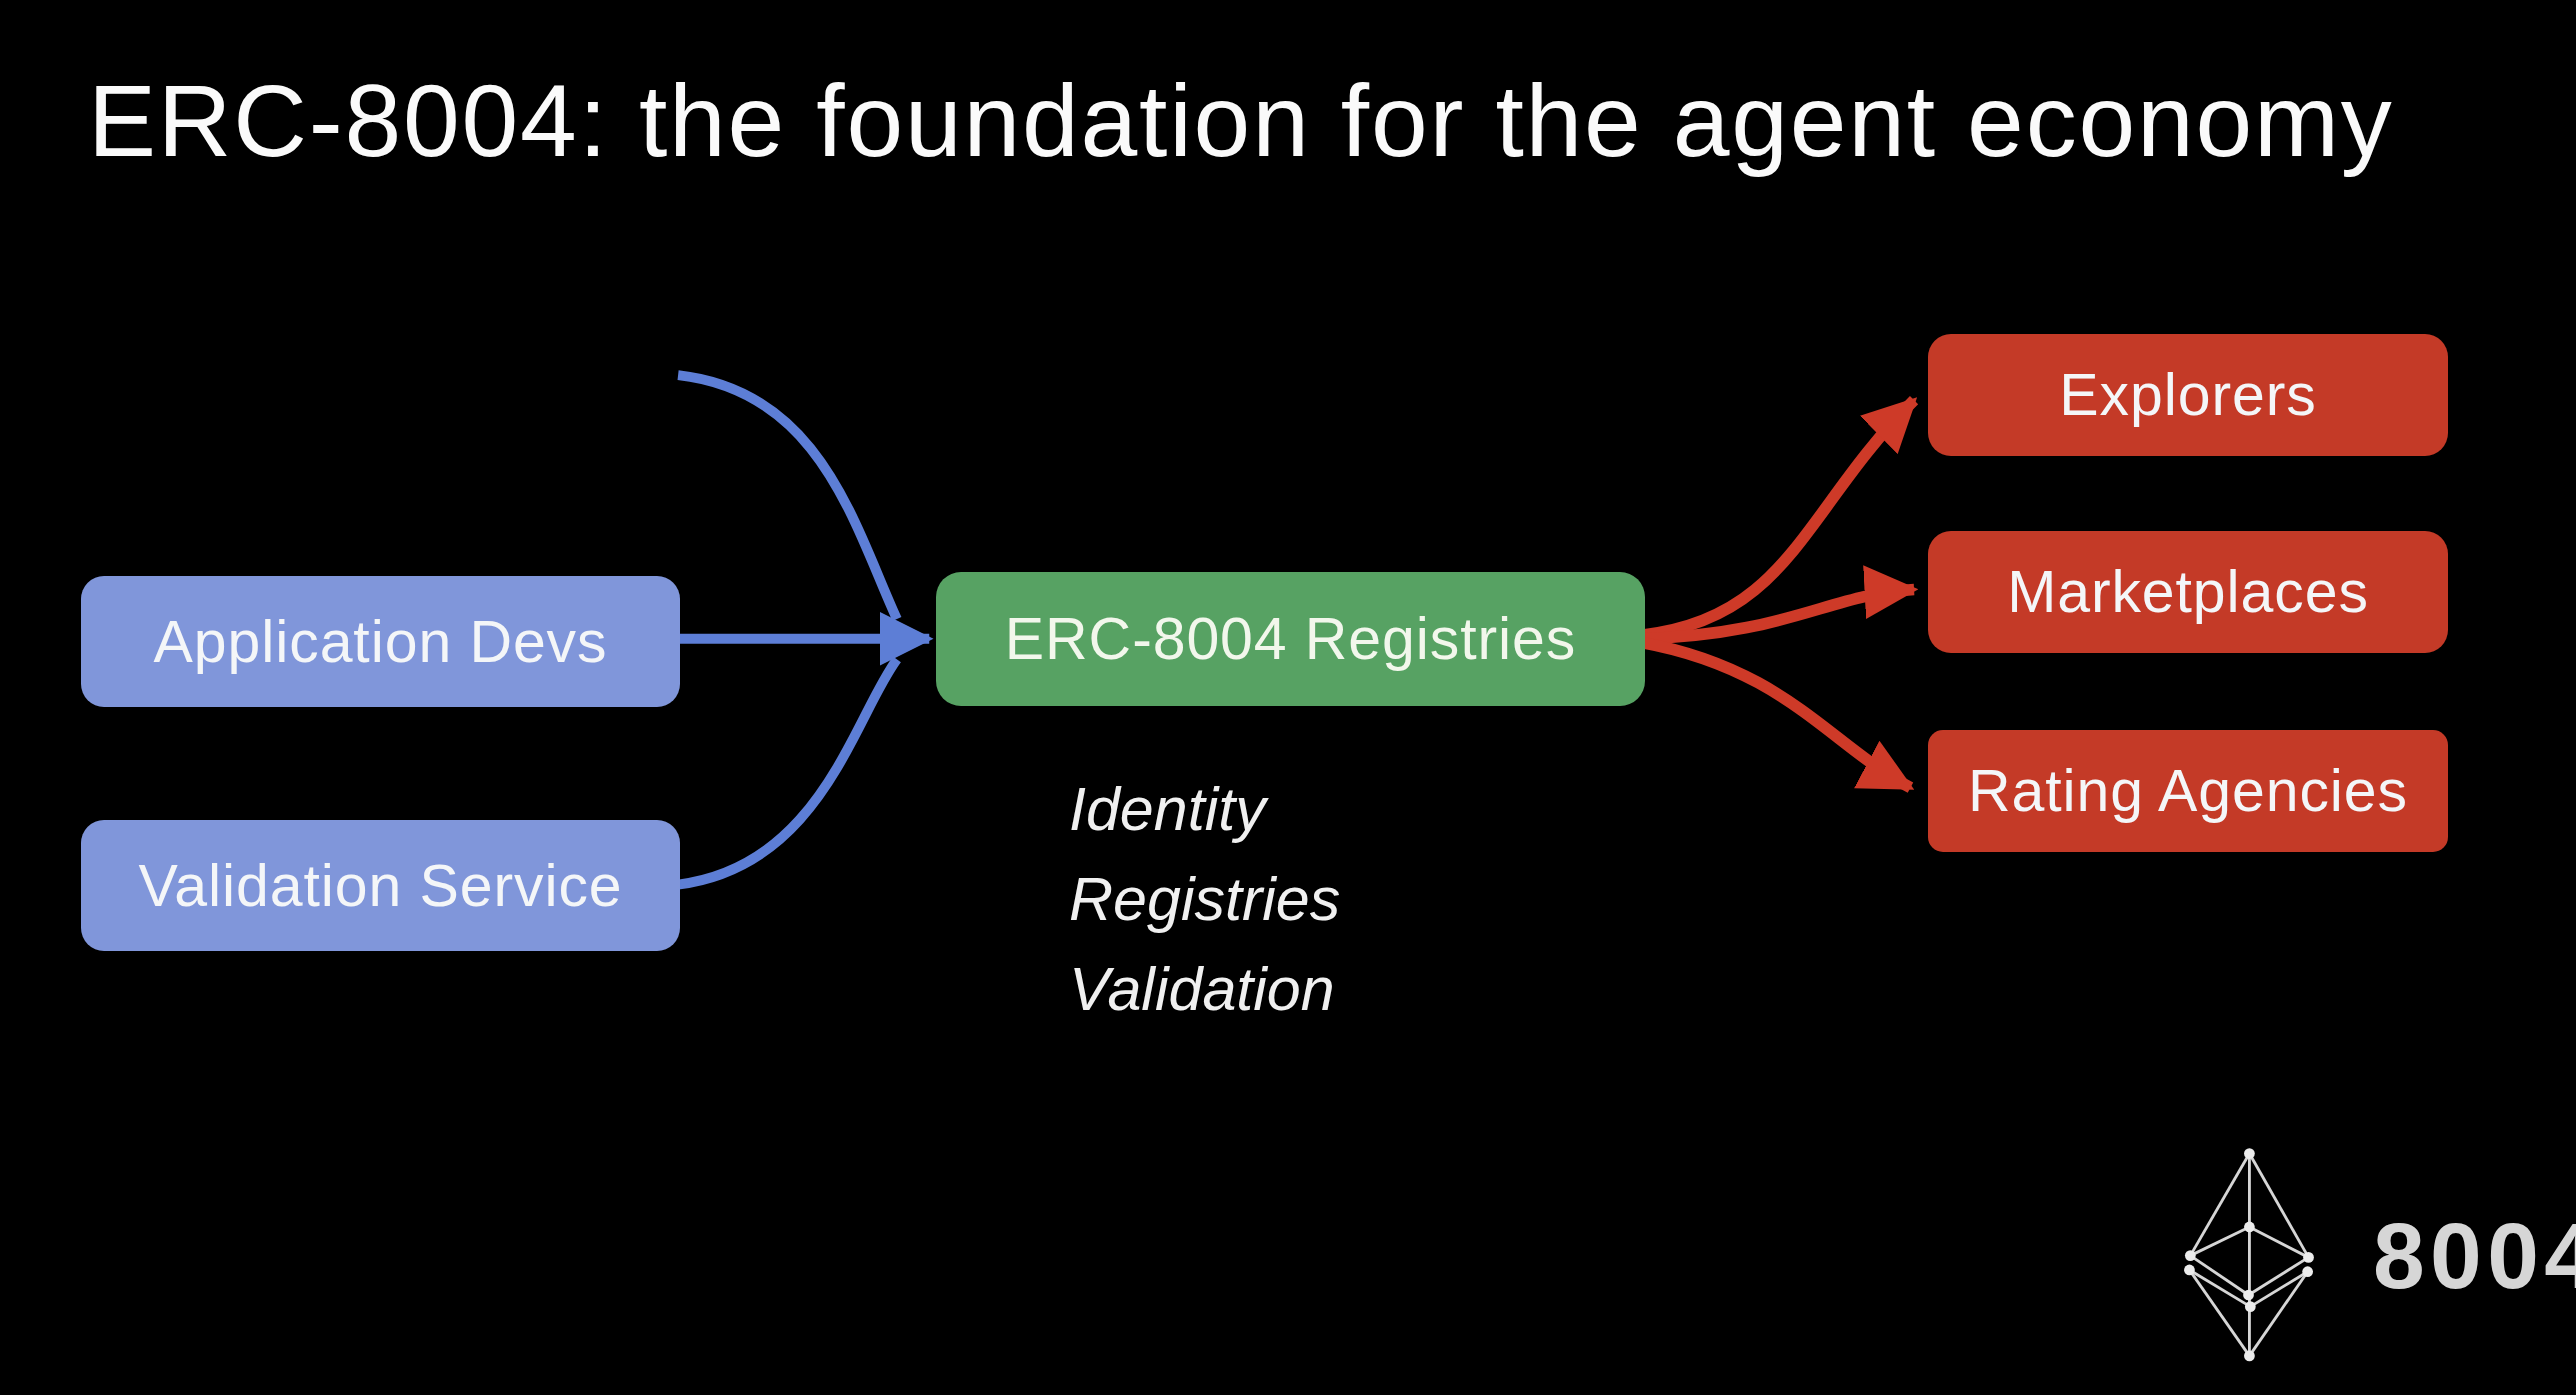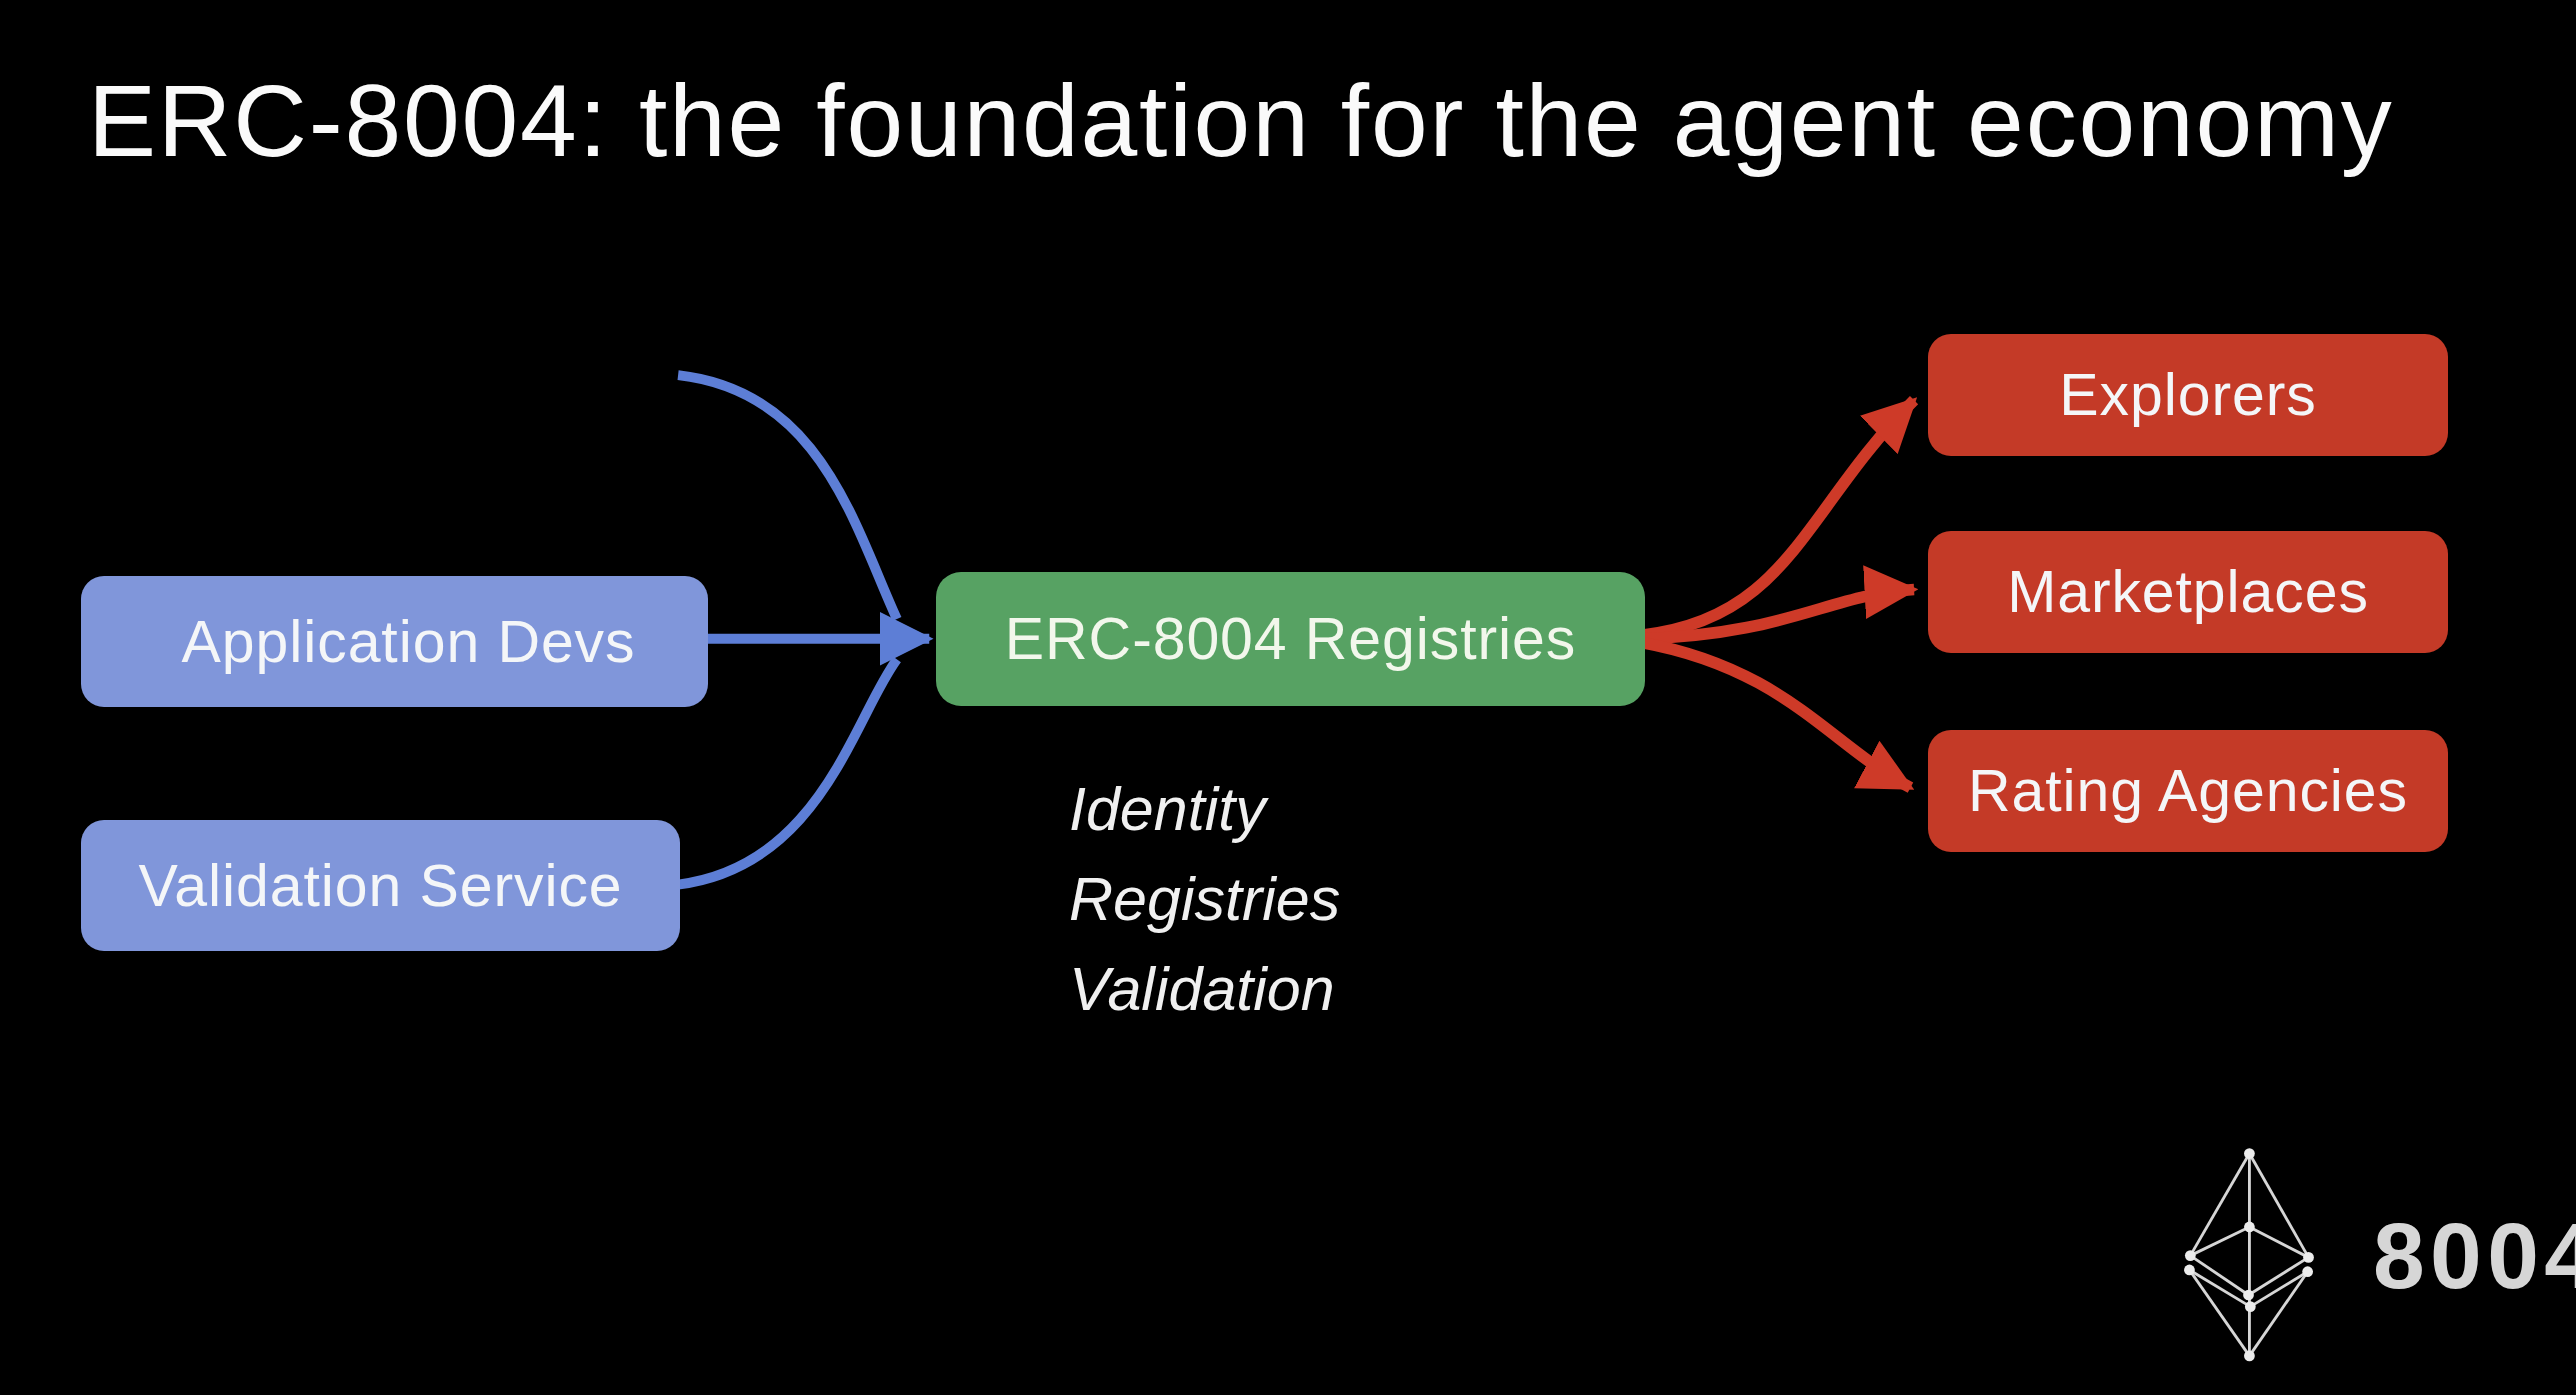--- a/index.html
+++ b/index.html
@@ -15,31 +15,31 @@
     font-size:102px;font-weight:400;letter-spacing:1.8px;
     color:var(--title-text,#fafafa);white-space:nowrap;
   }
   .box{
     position:absolute;display:flex;align-items:center;justify-content:center;
     color:var(--box-text,#f4f6f8);font-size:59px;letter-spacing:0.9px;
     border-radius:23px;text-align:center;
   }
   .src{left:81px;width:599px;height:131px;background:var(--source-box,#8096da);}
   .src-1{top:305px;}
-  .src-2{top:576px;padding-left:28px;}
+  .src-2{top:576px;}
   .src-3{top:820px;}
   .registry{
     left:936px;top:572px;width:709px;height:134px;
     background:var(--registry-box,#57a263);border-radius:25px;
     color:var(--registry-text,#f2f7ec);
   }
   .con{left:1928px;width:520px;height:122px;background:var(--consumer-box,#c43a27);}
   .con-1{top:334px;}
   .con-2{top:531px;}
-  .con-3{top:730px;}
+  .con-3{top:730px;border-radius:15px;}
   .functions{
     position:absolute;left:1069px;top:764px;
     font-style:italic;font-size:61px;line-height:90px;
     color:var(--functions-text,#f0f0f0);
   }
   svg.arrows{position:absolute;left:0;top:0;width:2576px;height:1396px;}
   .blue-line{stroke:var(--source-arrow,#5d7ed6);stroke-width:11;fill:none;}
   .red-line{stroke:var(--consumer-arrow,#ce3a28);stroke-width:13;fill:none;}
   .blue-head{fill:var(--source-arrow,#5d7ed6);}
   .red-head{fill:var(--consumer-arrow,#ce3a28);}

